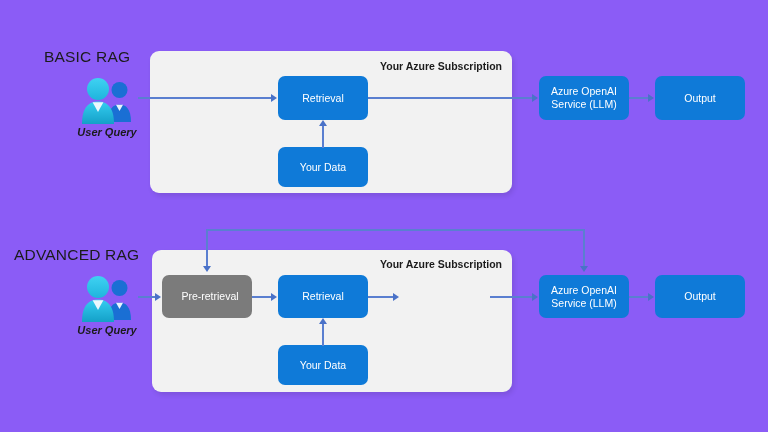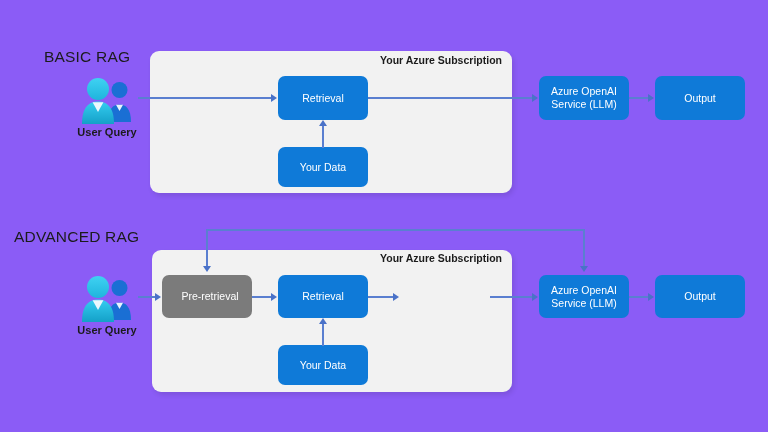--- a/index.html
+++ b/index.html
@@ -35,20 +35,21 @@
     border-radius: 9px;
     box-shadow: 2px 3px 5px rgba(0,0,0,0.10);
   }
   .panel-title {
     position: absolute;
     font-size: 10.5px;
     font-weight: bold;
     color: #1b1b1b;
     white-space: nowrap;
     text-align: center;
+    margin-top: 6px;
   }
 
   
   .node {
     position: absolute;
     border-radius: 7px;
     display: flex;
     align-items: center;
     justify-content: center;
     text-align: center;
@@ -94,20 +95,21 @@
   .user-group {
     position: absolute;
   }
   .user-caption {
     position: absolute;
     font-size: 11px;
     font-weight: bold;
     color: #1b1b1b;
     white-space: nowrap;
     text-align: center;
+    font-style: italic;
   }
 </style>
 </head>
 <body>
 
 <div id="canvas">
 
   <div class="section-label" style="left:44px; top:48px;">BASIC RAG</div>
 
   <div class="panel" style="left:150px; top:51px; width:362px; height:142px;"></div>
@@ -151,21 +153,21 @@
   <div class="arrowhead right" style="left:532px; top:93.5px;"></div>
 
   <div class="node blue" style="left:539px; top:76px; width:90px; height:44px;">Azure OpenAI
 Service (LLM)</div>
 
   <div class="conn h" style="left:629px; top:97px; width:20px;"></div>
   <div class="arrowhead right" style="left:648px; top:93.5px;"></div>
 
   <div class="node blue" style="left:655px; top:76px; width:90px; height:44px;">Output</div>
 
-  <div class="section-label" style="left:14px; top:228px;">ADVANCED RAG</div>
+  <div class="section-label" style="left:14px; top:246px;">ADVANCED RAG</div>
 
   <div class="panel" style="left:152px; top:250px; width:360px; height:142px;"></div>
   <div class="panel-title" style="left:361px; top:252px; width:160px;">Your Azure Subscription</div>
 
   <div class="conn h" style="left:207px; top:229px; width:378px;"></div>
   <div class="conn v" style="left:206.2px; top:229px; height:38px;"></div>
   <div class="arrowhead down" style="left:203px; top:266px;"></div>
   <div class="conn v" style="left:583.4px; top:229px; height:38px;"></div>
   <div class="arrowhead down" style="left:580.2px; top:266px;"></div>
 

